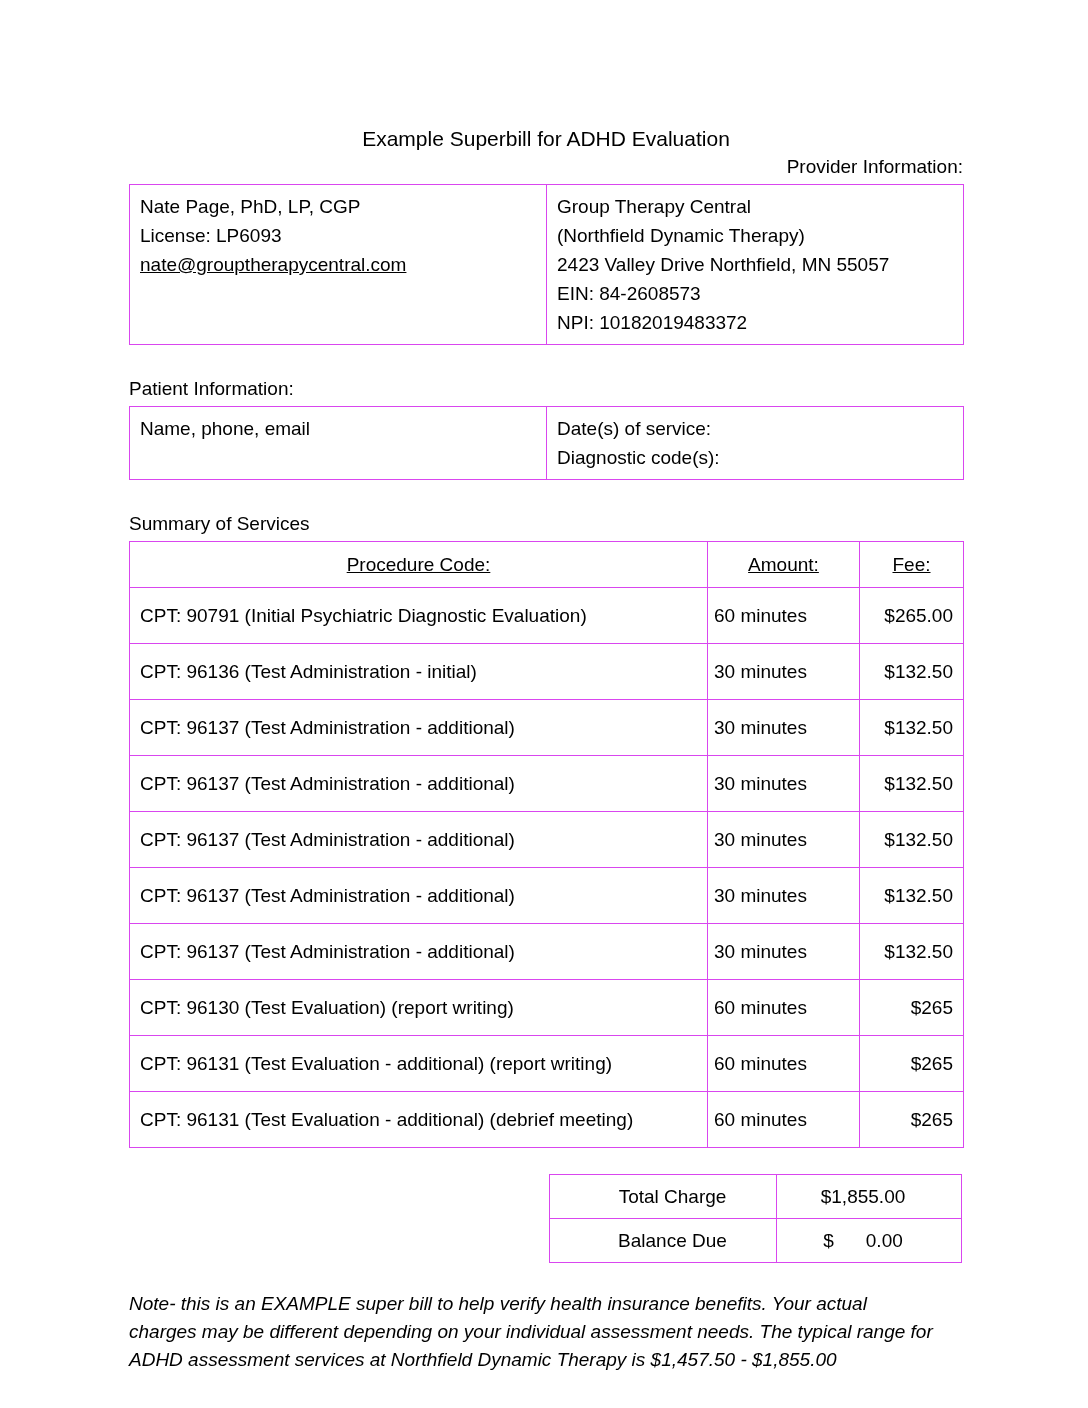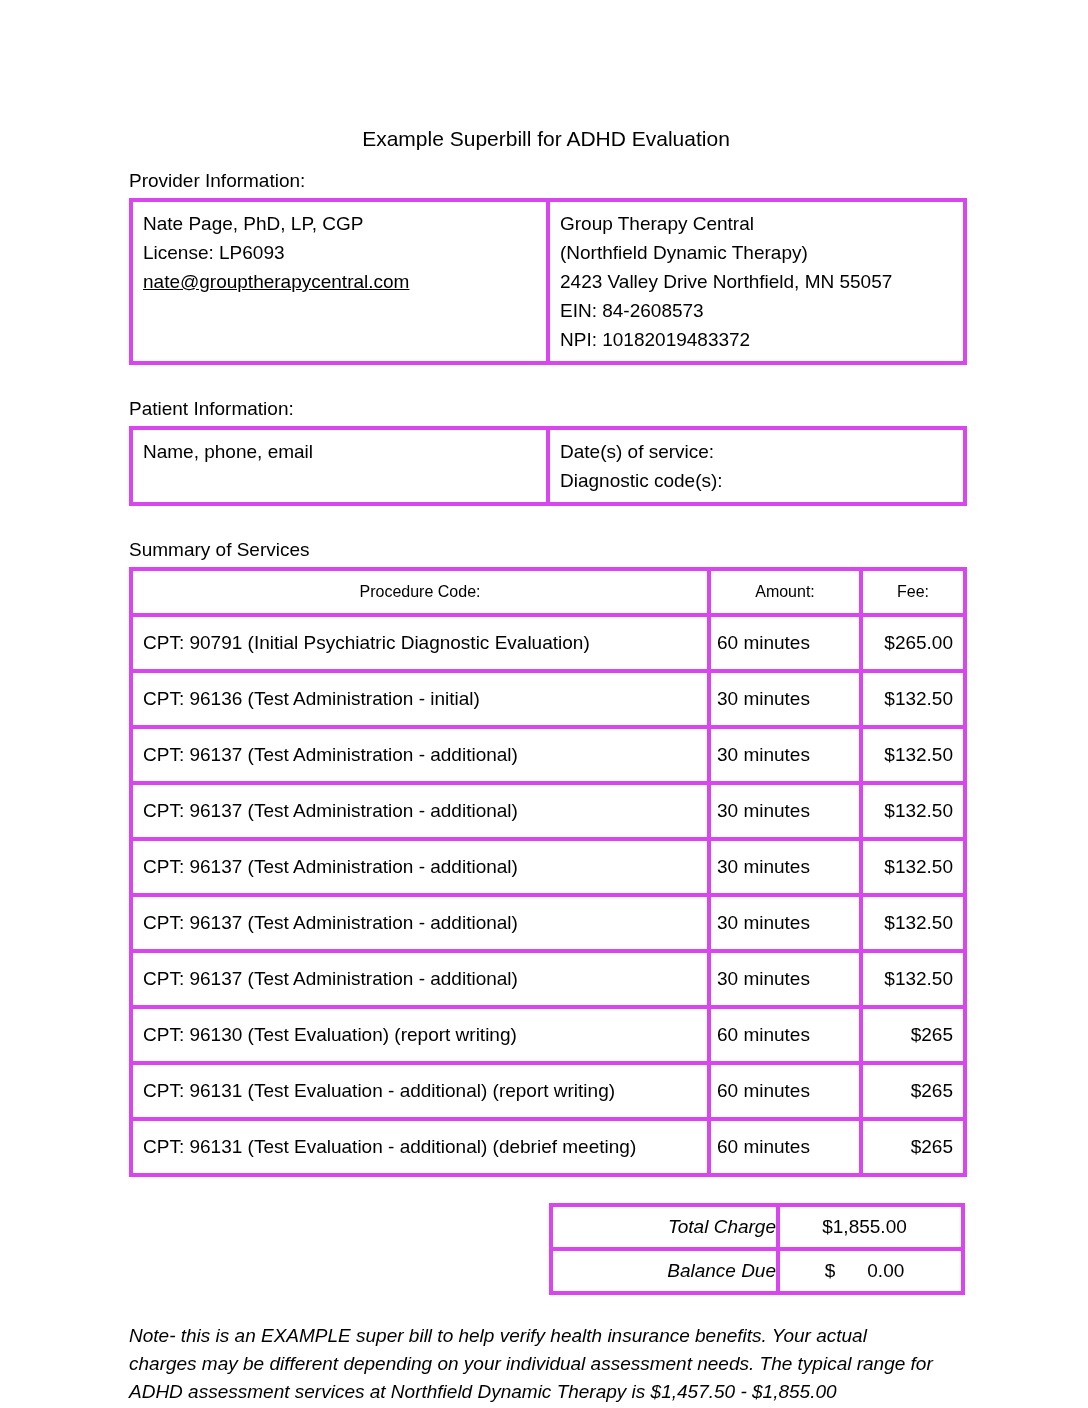--- a/index.html
+++ b/index.html
@@ -17,59 +17,60 @@
 
   .doc-title {
     margin-top: 126px;
     text-align: center;
     font-size: 21px;
     line-height: 26px;
     font-weight: normal;
   }
 
   .section-label { font-size: 19px; line-height: 25px; }
-  .label-provider { margin-top: 16px; }
+  .label-provider { margin-top: 2px; text-align: right; }
   .label-patient { margin-top: 31px; }
   .label-services { margin-top: 31px; }
 
   table { border-collapse: collapse; table-layout: fixed; }
-  td, th { border: 4px solid #d946ef; }
+  td, th { border: 1px solid #d946ef; }
 
   .info-table { margin-top: 5px; width: 834px; }
   .info-table td {
     vertical-align: top;
     padding: 7px 10px;
     line-height: 29px;
     font-size: 19px;
   }
   .provider-table td { height: 146px; }
   .patient-table td { height: 66px; }
 
   a.email-link { color: #000000; text-decoration: underline; cursor: pointer; }
 
   .services-table { margin-top: 5px; width: 834px; }
   .services-table th {
     height: 46px;
     font-weight: normal;
     text-align: center;
-    font-size: 16px;
+    font-size: 19px;
     vertical-align: middle;
+    text-decoration: underline;
   }
   .services-table td {
     height: 56px;
     font-size: 19px;
     vertical-align: middle;
   }
   td.proc { text-align: left; padding-left: 10px; padding-right: 6px; }
   td.amt  { text-align: left; padding-left: 6px; }
   td.fee  { text-align: right; padding-right: 10px; }
 
   .totals-table { margin-top: 26px; margin-left: 420px; width: 412px; }
   .totals-table td { height: 44px; font-size: 19px; vertical-align: middle; }
-  td.totals-label { text-align: right; padding-left: 19px; font-style: italic; }
+  td.totals-label { text-align: center; padding-left: 19px; }
   td.totals-value { text-align: center; padding-right: 12px; }
   .balance-gap { display: inline-block; width: 32px; }
 
   .note {
     margin-top: 27px;
     font-style: italic;
     font-size: 19px;
     line-height: 28px;
   }
 </style>

